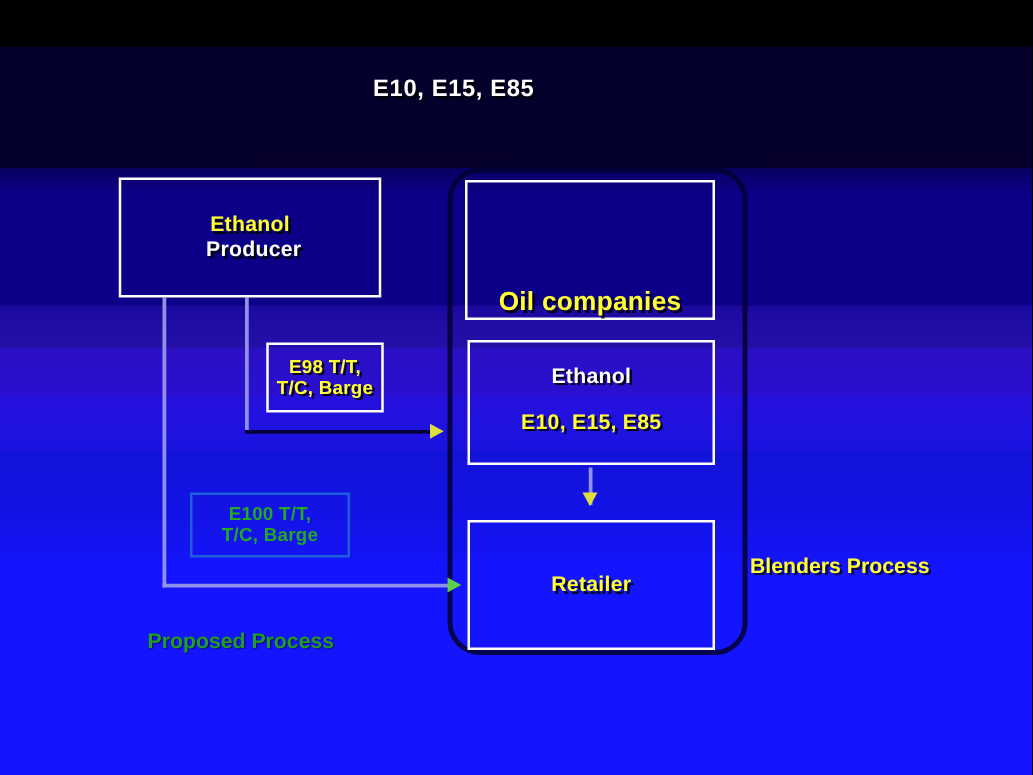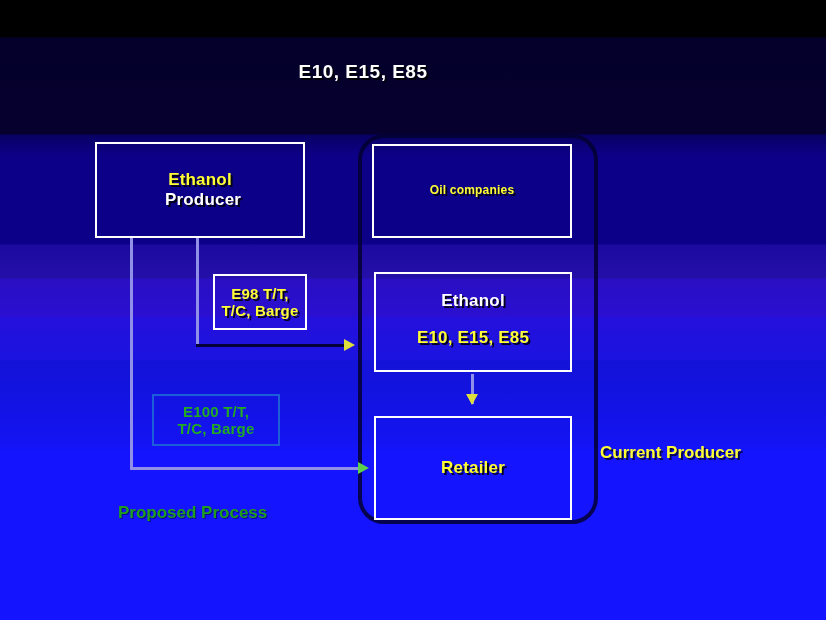--- a/index.html
+++ b/index.html
@@ -95,22 +95,23 @@
     letter-spacing: 0.5px;
   }
 
   #node-ethanol {
     left: 95px;  top: 126px;  width: 210px; height: 96px;
     font-size: 17px;
   }
   #node-ethanol .line { display: inline-block; }
 
   #node-oil {
-    left: 372px; top: 128px; width: 200px; height: 94px;
-    font-size: 12px;
+    left: 372px; top: 128px; width: 200px; height: 112px;
+    font-size: 21px;
+    justify-content: flex-end;
   }
 
   #label-e98 {
     left: 213px; top: 258px; width: 94px; height: 56px;
     font-size: 15px;
     line-height: 1.25;
   }
 
   #node-blenders {
     left: 374px; top: 256px; width: 198px; height: 100px;
@@ -226,17 +227,17 @@
 
   <div class="node" id="label-e100">
     <span class="line txt-green">E100 T/T,</span>
     <span class="line txt-green">T/C, Barge</span>
   </div>
 
   <div class="node" id="node-retailer">
     <span class="line shadowed txt-yellow">Retailer</span>
   </div>
 
-  <div id="label-current">Current Producer</div>
+  <div id="label-current">Blenders Process</div>
 
   <div id="label-proposed">Proposed Process</div>
 
 </div>
 
 </body></html>

